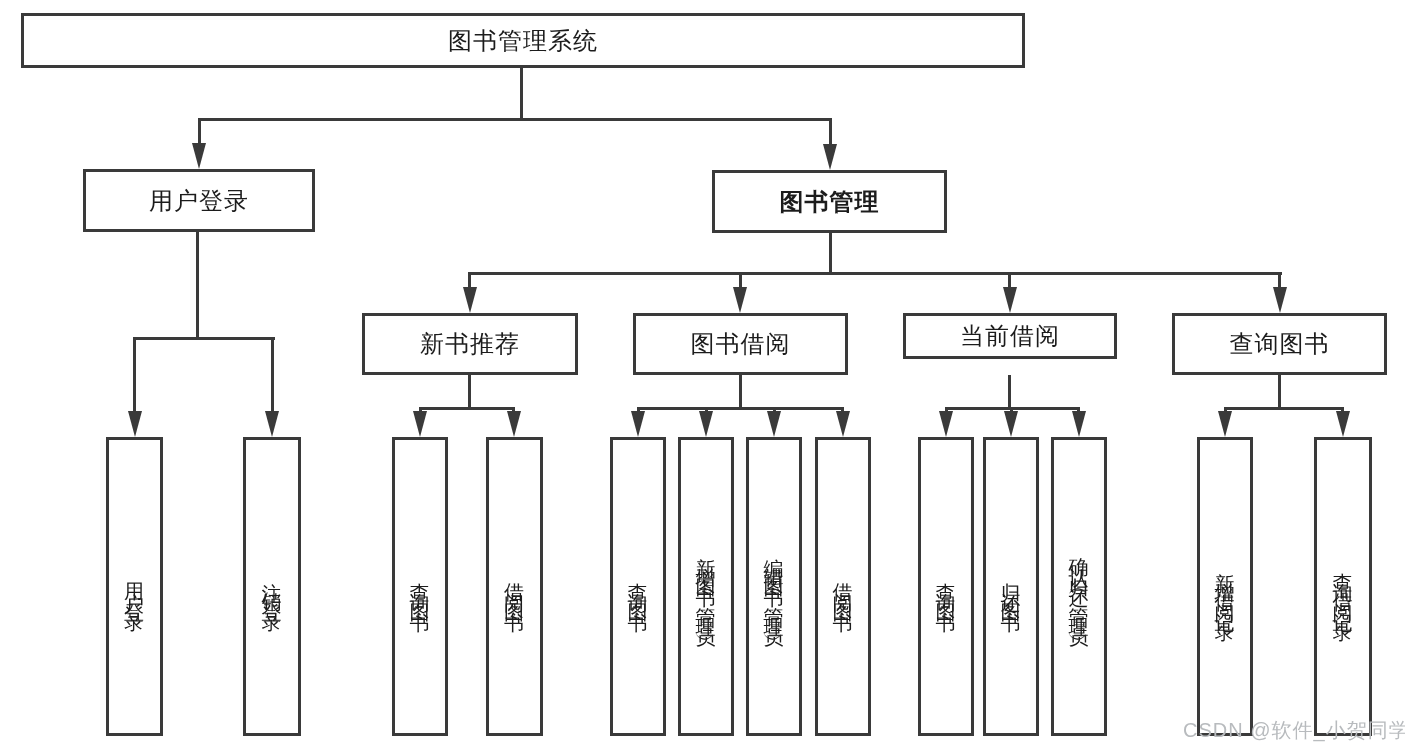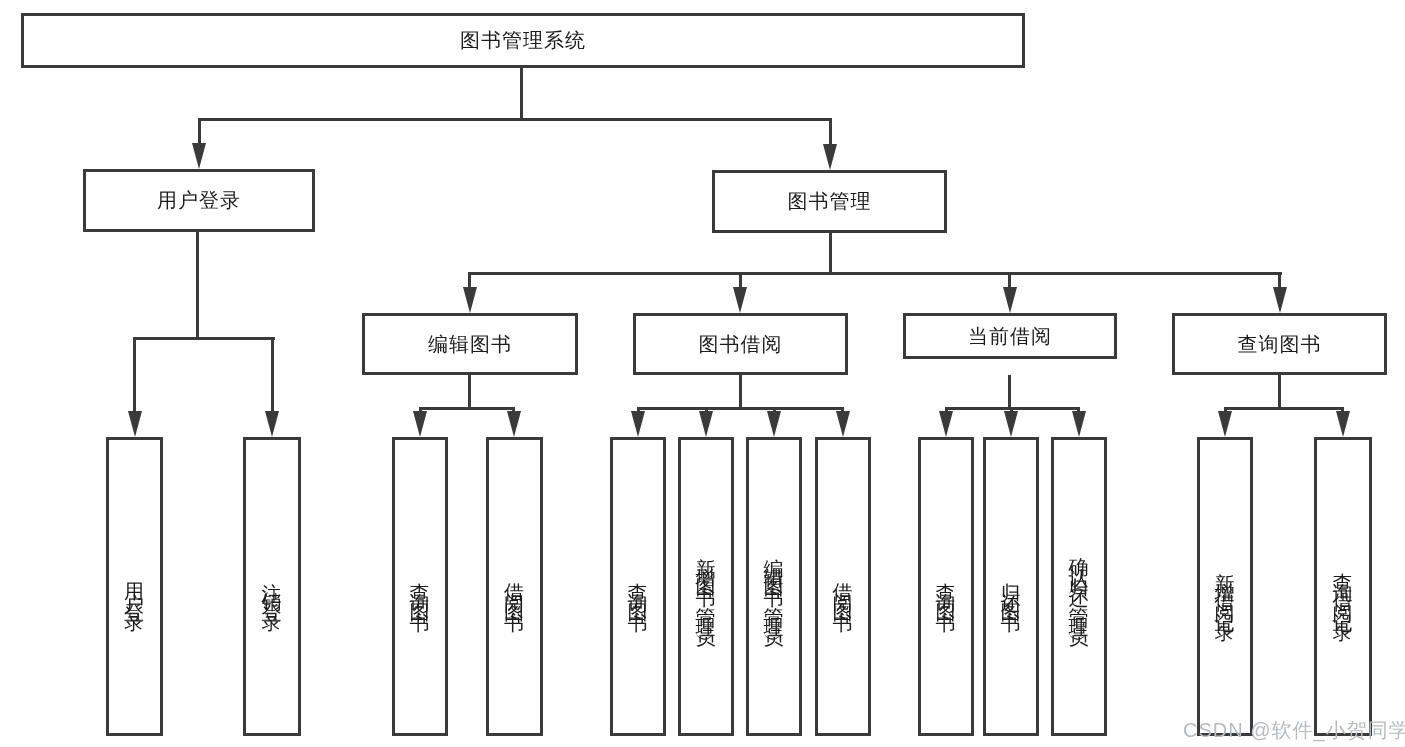--- a/index.html
+++ b/index.html
@@ -21,21 +21,21 @@
     overflow:hidden;
   }
   .box{
     position:absolute;
     background:#fff;
     border:3px solid var(--line-color);
     box-sizing:border-box;
     display:flex;
     align-items:center;
     justify-content:center;
-    font-size:20px;
+    font-size:24px;
     letter-spacing:1px;
     color:var(--text-color);
     text-align:center;
   }
   .vbox{
     writing-mode:vertical-rl;
     letter-spacing:10px;
     line-height:1;
     font-size:20px;
   }
@@ -70,41 +70,41 @@
   <div class="box" style="left:21px;top:13px;width:1004px;height:55px;">图书管理系统</div>
 
   <div class="vline" style="left:520px;top:68px;height:50px;"></div>
   <div class="hline" style="left:198px;top:118px;width:634px;"></div>
   <div class="vline" style="left:198px;top:118px;height:28px;"></div>
   <div class="arrow" style="left:192px;top:143px;"></div>
   <div class="vline" style="left:829px;top:118px;height:28px;"></div>
   <div class="arrow" style="left:823px;top:144px;"></div>
 
   <div class="box" style="left:83px;top:169px;width:232px;height:63px;">用户登录</div>
-  <div class="box" style="left:712px;top:170px;width:235px;height:63px;">图书管理</div>
+  <div class="box" style="left:712px;top:170px;width:235px;height:63px;font-weight:bold;">图书管理</div>
 
   <div class="vline" style="left:196px;top:232px;height:105px;"></div>
   <div class="hline" style="left:133px;top:337px;width:142px;"></div>
   <div class="vline" style="left:133px;top:337px;height:76px;"></div>
   <div class="arrow" style="left:128px;top:411px;"></div>
   <div class="vline" style="left:271px;top:337px;height:76px;"></div>
   <div class="arrow" style="left:265px;top:411px;"></div>
 
   <div class="vline" style="left:829px;top:233px;height:39px;"></div>
   <div class="hline" style="left:469px;top:272px;width:813px;"></div>
   <div class="vline" style="left:468px;top:272px;height:18px;"></div>
   <div class="arrow" style="left:463px;top:287px;"></div>
   <div class="vline" style="left:739px;top:272px;height:18px;"></div>
   <div class="arrow" style="left:733px;top:287px;"></div>
   <div class="vline" style="left:1008px;top:272px;height:18px;"></div>
   <div class="arrow" style="left:1003px;top:287px;"></div>
   <div class="vline" style="left:1278px;top:272px;height:18px;"></div>
   <div class="arrow" style="left:1273px;top:287px;"></div>
 
-  <div class="box" style="left:362px;top:313px;width:216px;height:62px;">编辑图书</div>
+  <div class="box" style="left:362px;top:313px;width:216px;height:62px;">新书推荐</div>
   <div class="box" style="left:633px;top:313px;width:215px;height:62px;text-align:right;">图书借阅</div>
   <div class="box" style="left:903px;top:313px;width:214px;height:46px;">当前借阅</div>
   <div class="box" style="left:1172px;top:313px;width:215px;height:62px;">查询图书</div>
 
   <div class="vline" style="left:468px;top:375px;height:32px;"></div>
   <div class="hline" style="left:419px;top:407px;width:96px;"></div>
   <div class="vline" style="left:419px;top:407px;height:10px;"></div>
   <div class="arrow" style="left:413px;top:411px;"></div>
   <div class="vline" style="left:512px;top:407px;height:10px;"></div>
   <div class="arrow" style="left:507px;top:411px;"></div>

